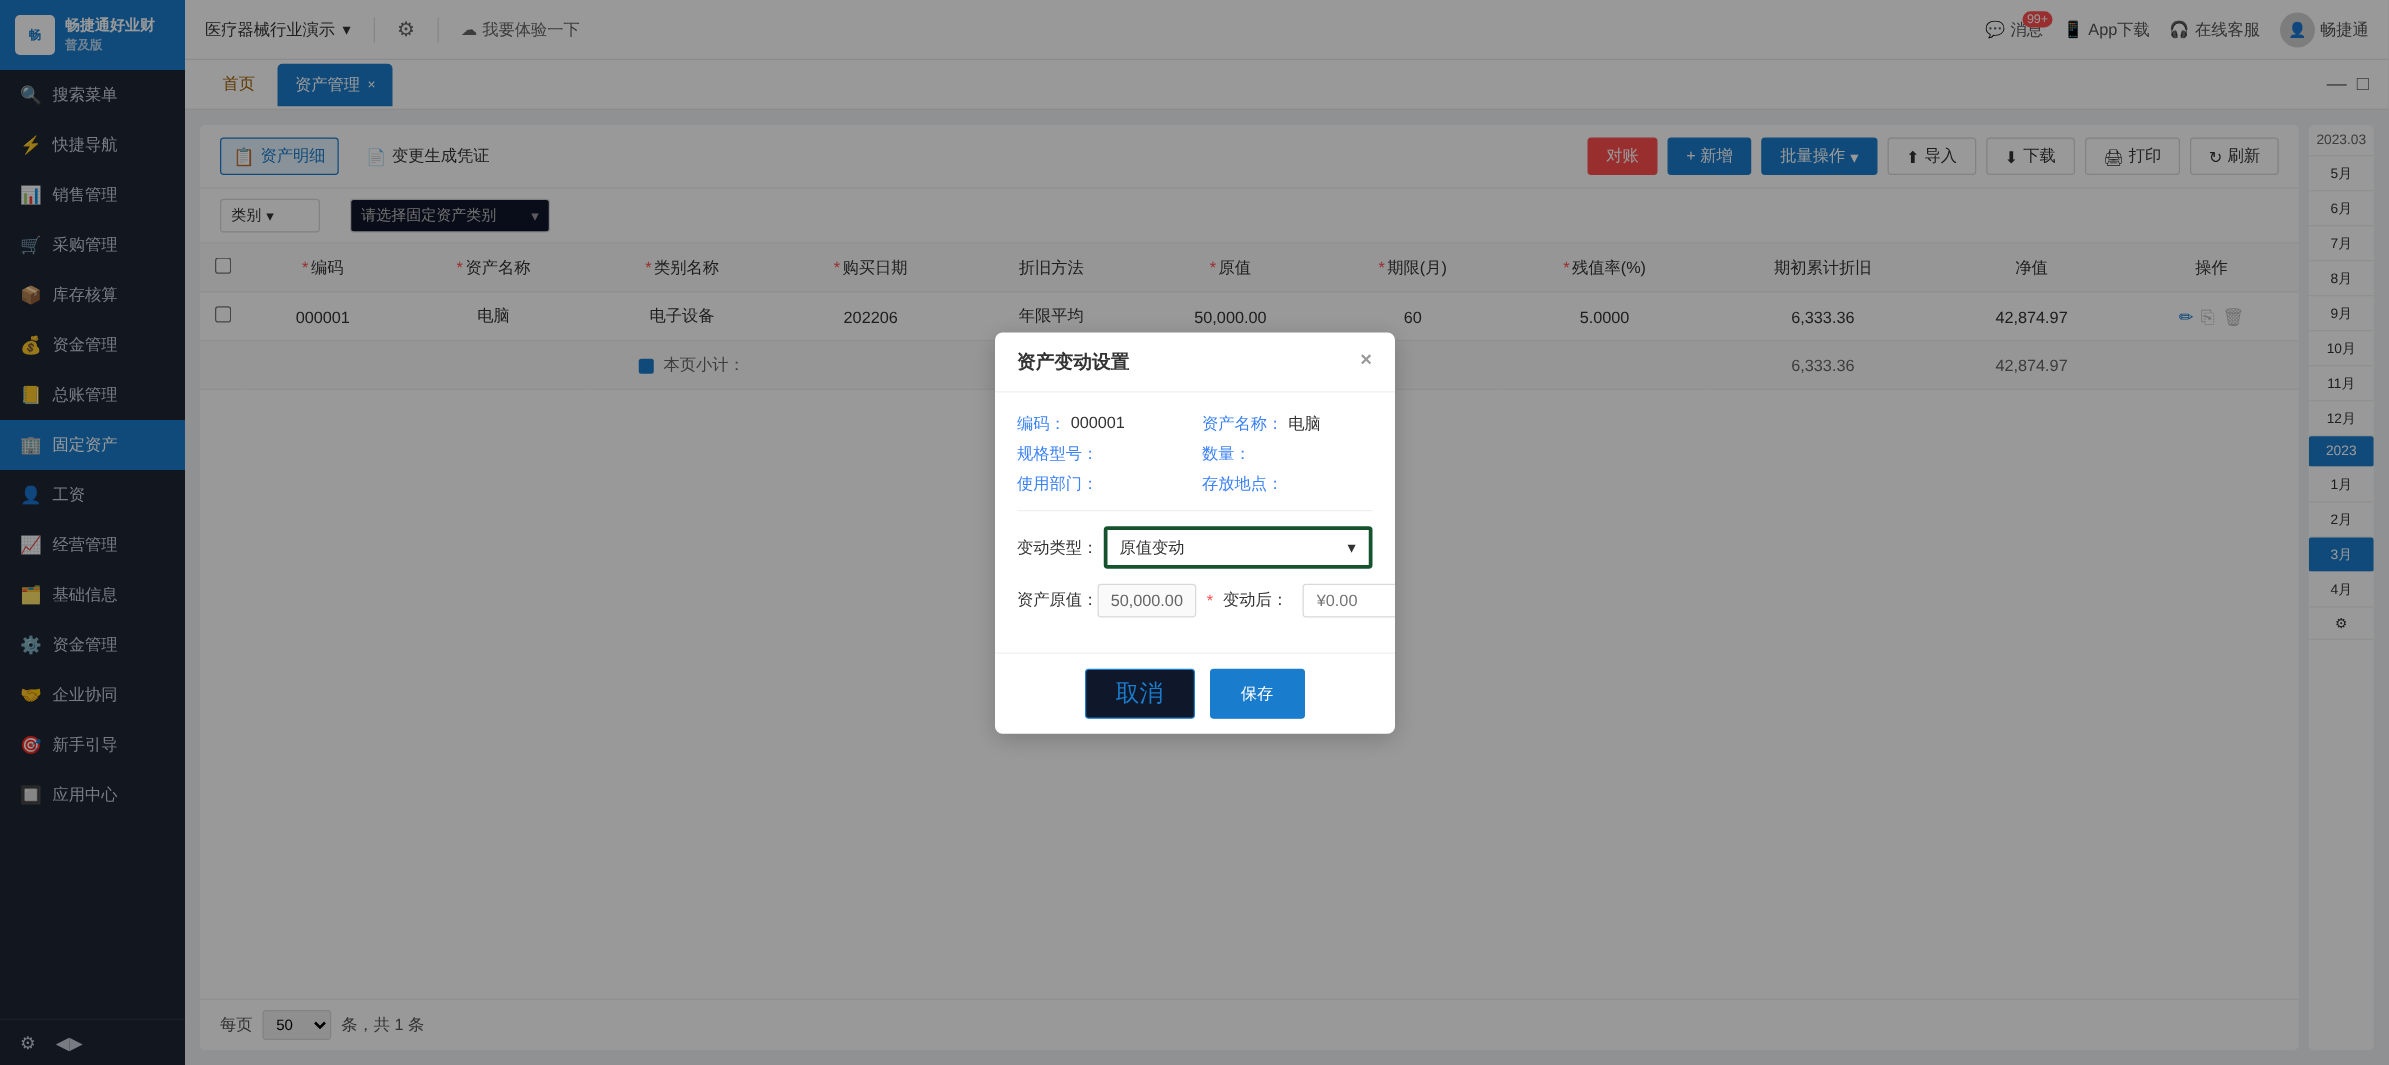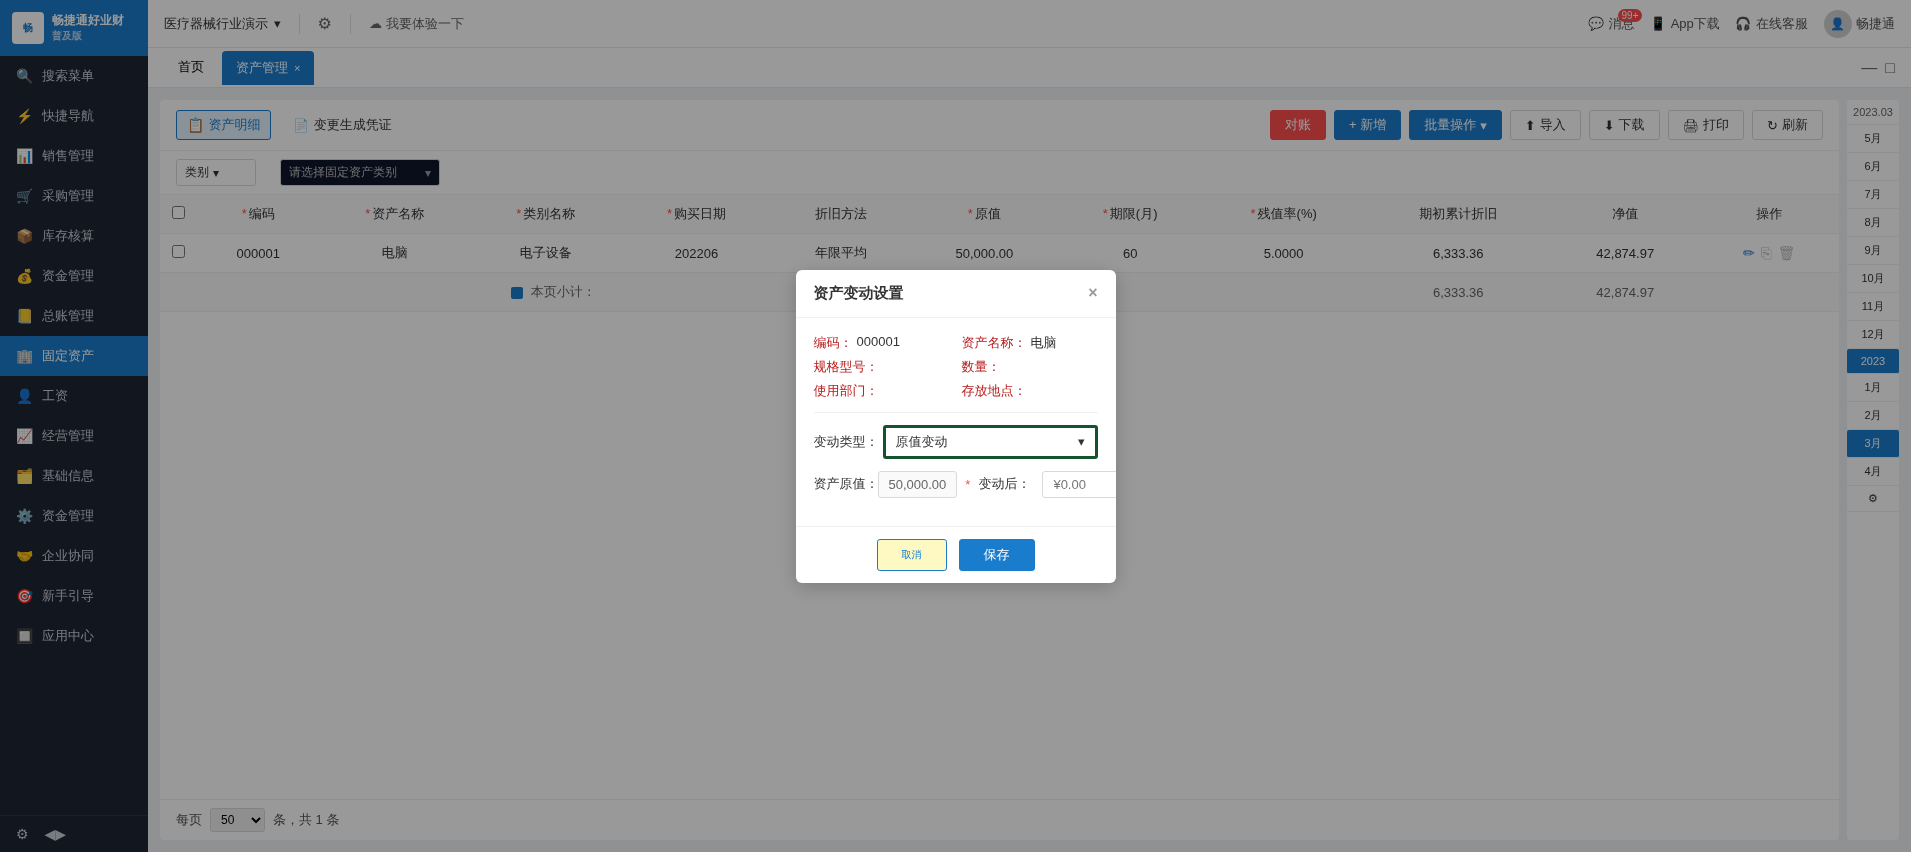--- a/index.html
+++ b/index.html
@@ -124,21 +124,21 @@
       align-items: center;
       border-bottom: 1px solid #e8e8e8;
       padding: 0 16px;
       height: 40px;
       gap: 4px;
     }
     .tab {
       padding: 8px 14px;
       font-size: 13px;
       cursor: pointer;
-      color: #000000;
+      color: #a16207;
       border-bottom: 2px solid transparent;
       display: flex; align-items: center; gap: 6px;
     }
     .tab.active {
       background: #1a7ccc;
       color: #fff;
       border-radius: 4px 4px 0 0;
       border-bottom: none;
     }
     .tab-close { font-size: 11px; cursor: pointer; }
@@ -275,39 +275,39 @@
     .dialog-close { cursor: pointer; color: #999; font-size: 16px; }
     .dialog-body { padding: 16px 18px; }
     .dialog-info-grid {
       display: grid; grid-template-columns: 1fr 1fr;
       gap: 6px 12px;
       margin-bottom: 12px;
       padding-bottom: 12px;
       border-bottom: 1px solid #f0f0f0;
     }
     .dialog-info-item { display: flex; gap: 4px; font-size: 13px; color: #333; }
-    .dialog-info-label { color: #b91c1c; white-space: nowrap; }
+    .dialog-info-label { color: #3b82f6; white-space: nowrap; }
     .dialog-field { display: flex; align-items: center; gap: 4px; margin-bottom: 12px; font-size: 13px; }
     .dialog-field-label { color: #333; white-space: nowrap; min-width: 60px; }
     .dialog-select {
       flex: 1; padding: 5px 10px; border: 3px solid #14532d; border-radius: 3px;
       font-size: 13px; color: #333; background: #fff; cursor: pointer;
       display: flex; align-items: center; justify-content: space-between;
     }
     .dialog-input {
       flex: 1; padding: 5px 10px; border: 1px solid #d9d9d9; border-radius: 3px;
       font-size: 13px; color: #333; background: #fff;
     }
     .dialog-input-readonly { background: #fafafa; color: #666; }
     .dialog-footer {
       padding: 12px 18px;
       display: flex; justify-content: center; gap: 12px;
       border-top: 1px solid #f0f0f0;
     }
-    .btn-cancel { padding: 6px 24px; border: 1px solid #1a7ccc; color: #1a7ccc; background: #fef9c3; border-radius: 3px; cursor: pointer; font-size: 10px; }
+    .btn-cancel { padding: 6px 24px; border: 1px solid #1a7ccc; color: #1a7ccc; background: #0f172a; border-radius: 3px; cursor: pointer; font-size: 19px; }
     .btn-save { padding: 6px 24px; background: #1a7ccc; color: #fff; border: 1px solid #1a7ccc; border-radius: 3px; cursor: pointer; font-size: 13px; }
 
     .checkbox-cell { width: 32px; }
     input[type=checkbox] { cursor: pointer; }
 
     .action-btns { display: flex; gap: 6px; justify-content: center; }
     .action-btn { background: none; border: none; cursor: pointer; color: #1a7ccc; font-size: 14px; }
     .action-btn.gray { color: #bbb; }
   </style>
 </head>

